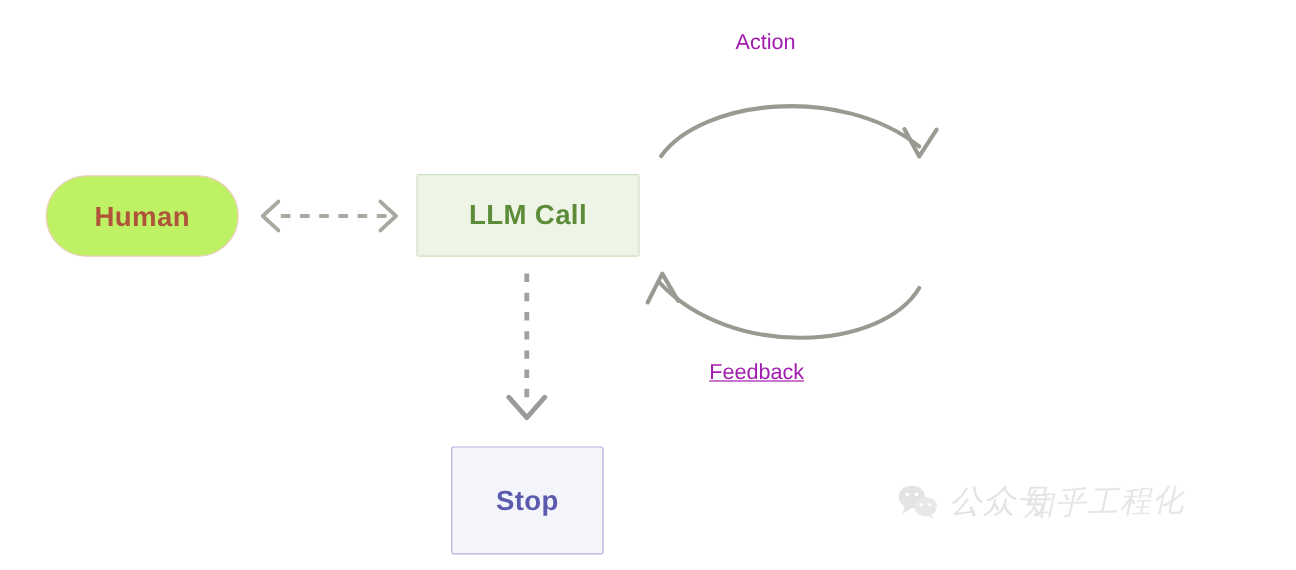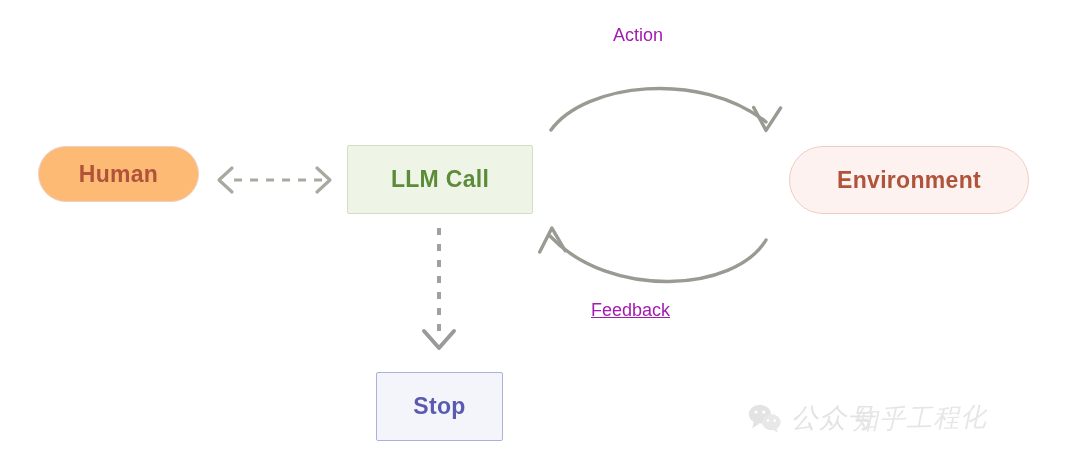--- a/index.html
+++ b/index.html
@@ -29,23 +29,23 @@
     box-sizing: border-box;
     font-weight: bold;
     letter-spacing: 0.3px;
     white-space: nowrap;
   }
 
   .node-human {
     left: 38px;
     top: 146px;
     width: 161px;
-    height: 56px;
+    height: 68px;
     border-radius: 34px;
-    background: #fdba74;
+    background: #bef264;
     border: 1.6px solid #f0cdc2;
     color: #b0533b;
     font-size: 23px;
   }
 
   .node-environment {
     left: 789px;
     top: 146px;
     width: 240px;
     height: 68px;
@@ -65,21 +65,21 @@
     background: #eef5e7;
     border: 1.6px solid #cfe0bf;
     color: #5c8c39;
     font-size: 23px;
   }
 
   .node-stop {
     left: 376px;
     top: 372px;
     width: 127px;
-    height: 69px;
+    height: 90px;
     border-radius: 2px;
     background: #f4f4fb;
     border: 1.6px solid #afafdc;
     color: #5a5aaf;
     font-size: 23px;
   }
 
   
   .edge-label {
     position: absolute;
@@ -162,21 +162,20 @@
     <g>
       <line x1="439" y1="228" x2="439" y2="333" stroke="#a0a0a0" stroke-width="4" stroke-dasharray="7 9" stroke-linecap="butt"></line>
       <polyline points="424,331 439,348 454,331" fill="none" stroke="#9a9a9a" stroke-width="4" stroke-linecap="round" stroke-linejoin="round"></polyline>
     </g>
   </svg>
 
   <div class="node node-human">Human</div>
 
   <div class="node node-llm">LLM Call</div>
 
-  <div class="node node-environment">Environment</div>
 
   <div class="node node-stop">Stop</div>
 
   <div class="edge-label label-action">Action</div>
 
   <div class="edge-label label-feedback">Feedback</div>
 
   <div class="watermark">
     <svg class="wm-logo" viewBox="0 0 40 34">
       <ellipse cx="14" cy="12.5" rx="13" ry="11" fill="#c9c9c9"></ellipse>

